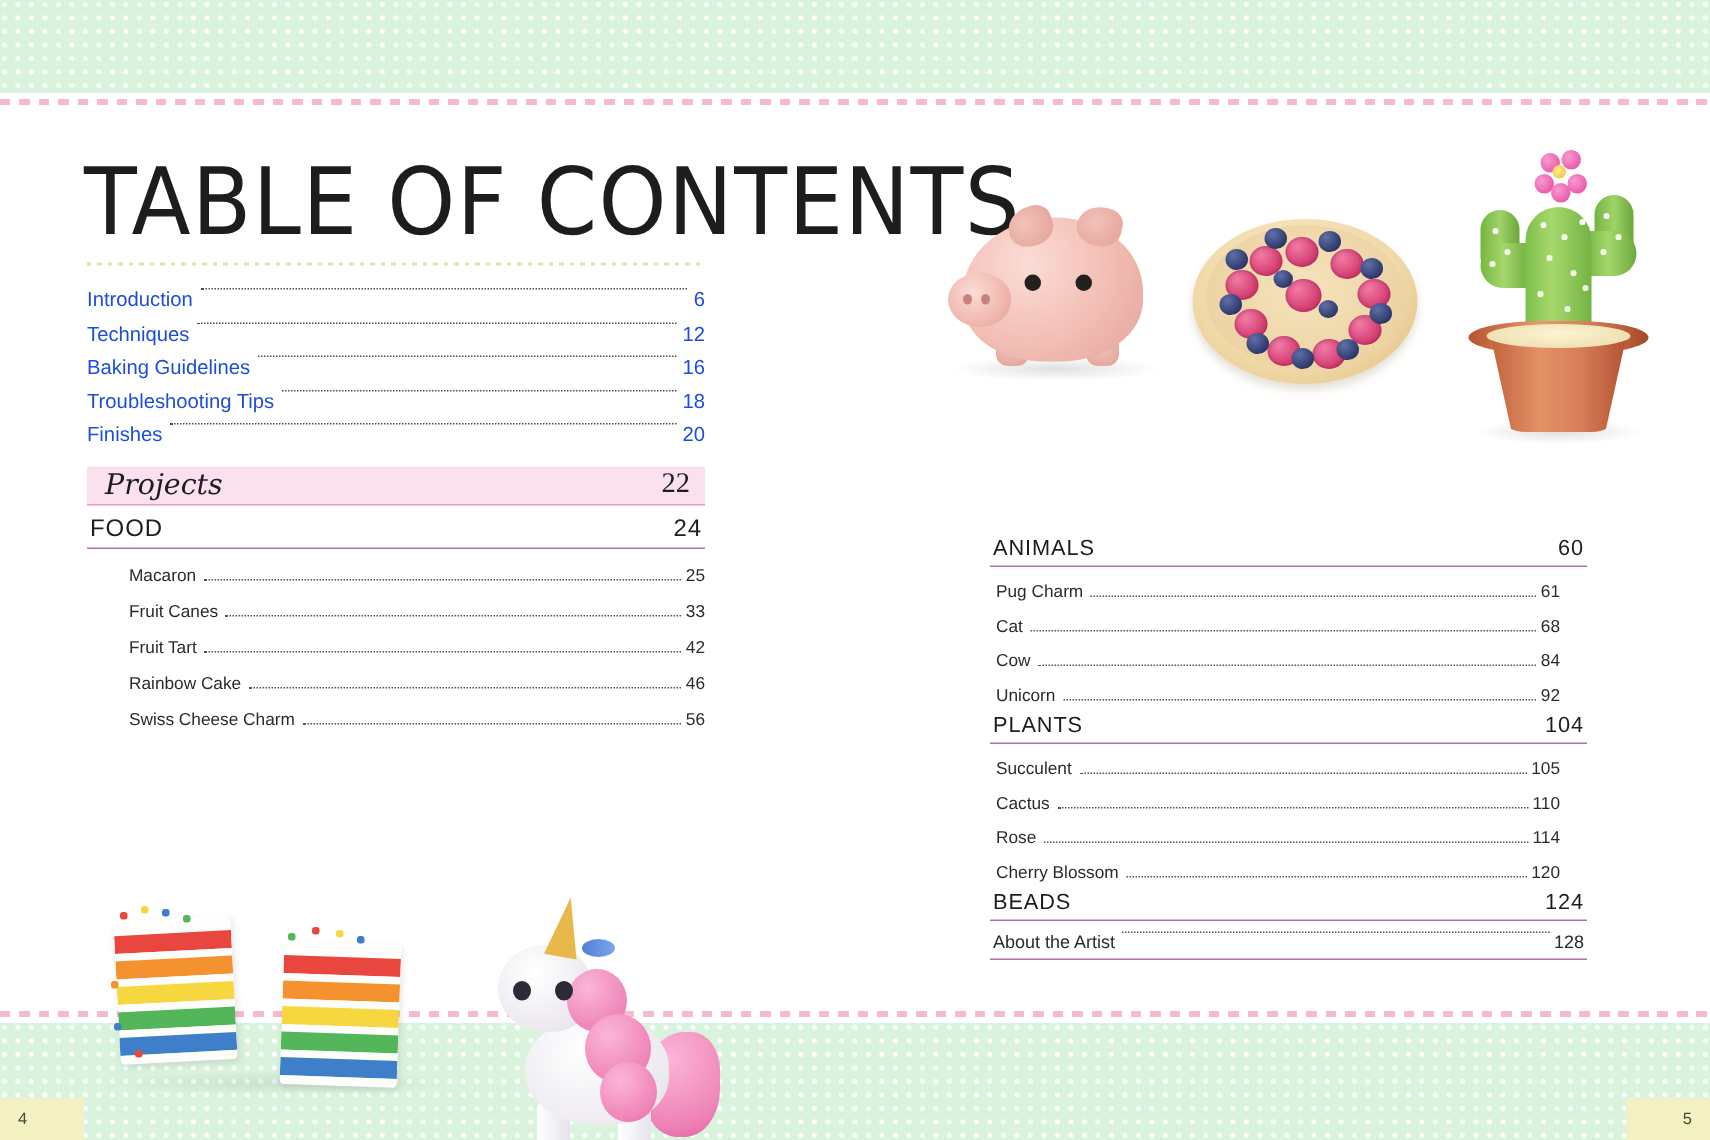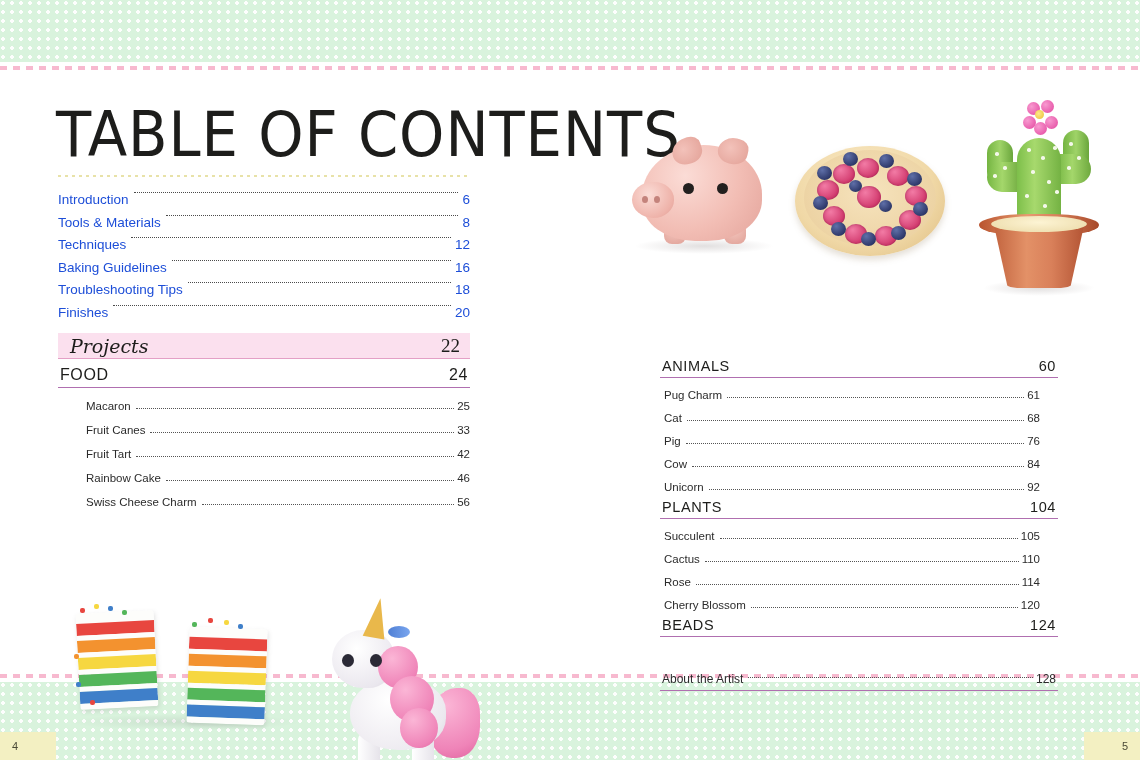--- a/index.html
+++ b/index.html
@@ -208,27 +208,26 @@
   .r-sub .dots {
     flex: 1 1 auto;
     margin: 0 3px 3px 5px;
     border-bottom: 1.2px dotted #555;
     min-width: 6px;
   }
   .r-last {
     width: 398px;
     box-sizing: border-box;
     display: flex;
-    align-items: center;
+    align-items: flex-start;
     padding: 7px 2px 4px 2px;
     border-bottom: 1.6px solid #b06fb0;
     font-size: 12px;
     color: #2b2b2b;
     white-space: nowrap;
-    margin-top: 28px;
   }
   .r-last .dots {
     flex: 1 1 auto;
     margin: 0 3px 3px 5px;
     border-bottom: 1.2px dotted #555;
   }
 
   
   .photo { position: absolute; }
 
@@ -448,25 +447,20 @@
 
     <div class="toc-title">TABLE OF CONTENTS</div>
     <div class="title-rule"></div>
 
     <div class="toc-list">
 
       <div class="row">
         <span class="lbl">Introduction</span>
         <span class="dots"></span>
         <span class="pg">6</span>
-      </div>
-      <div class="row">
-        <span class="lbl">Tools &amp; Materials</span>
-        <span class="dots"></span>
-        <span class="pg">8</span>
       </div>
       <div class="row">
         <span class="lbl">Techniques</span>
         <span class="dots"></span>
         <span class="pg">12</span>
       </div>
       <div class="row">
         <span class="lbl">Baking Guidelines</span>
         <span class="dots"></span>
         <span class="pg">16</span>
@@ -672,25 +666,20 @@
         <span>Pug Charm</span>
         <span class="dots"></span>
         <span>61</span>
       </div>
       <div class="r-sub">
         <span>Cat</span>
         <span class="dots"></span>
         <span>68</span>
       </div>
       <div class="r-sub">
-        <span>Pig</span>
-        <span class="dots"></span>
-        <span>76</span>
-      </div>
-      <div class="r-sub">
         <span>Cow</span>
         <span class="dots"></span>
         <span>84</span>
       </div>
       <div class="r-sub">
         <span>Unicorn</span>
         <span class="dots"></span>
         <span>92</span>
       </div>
 

